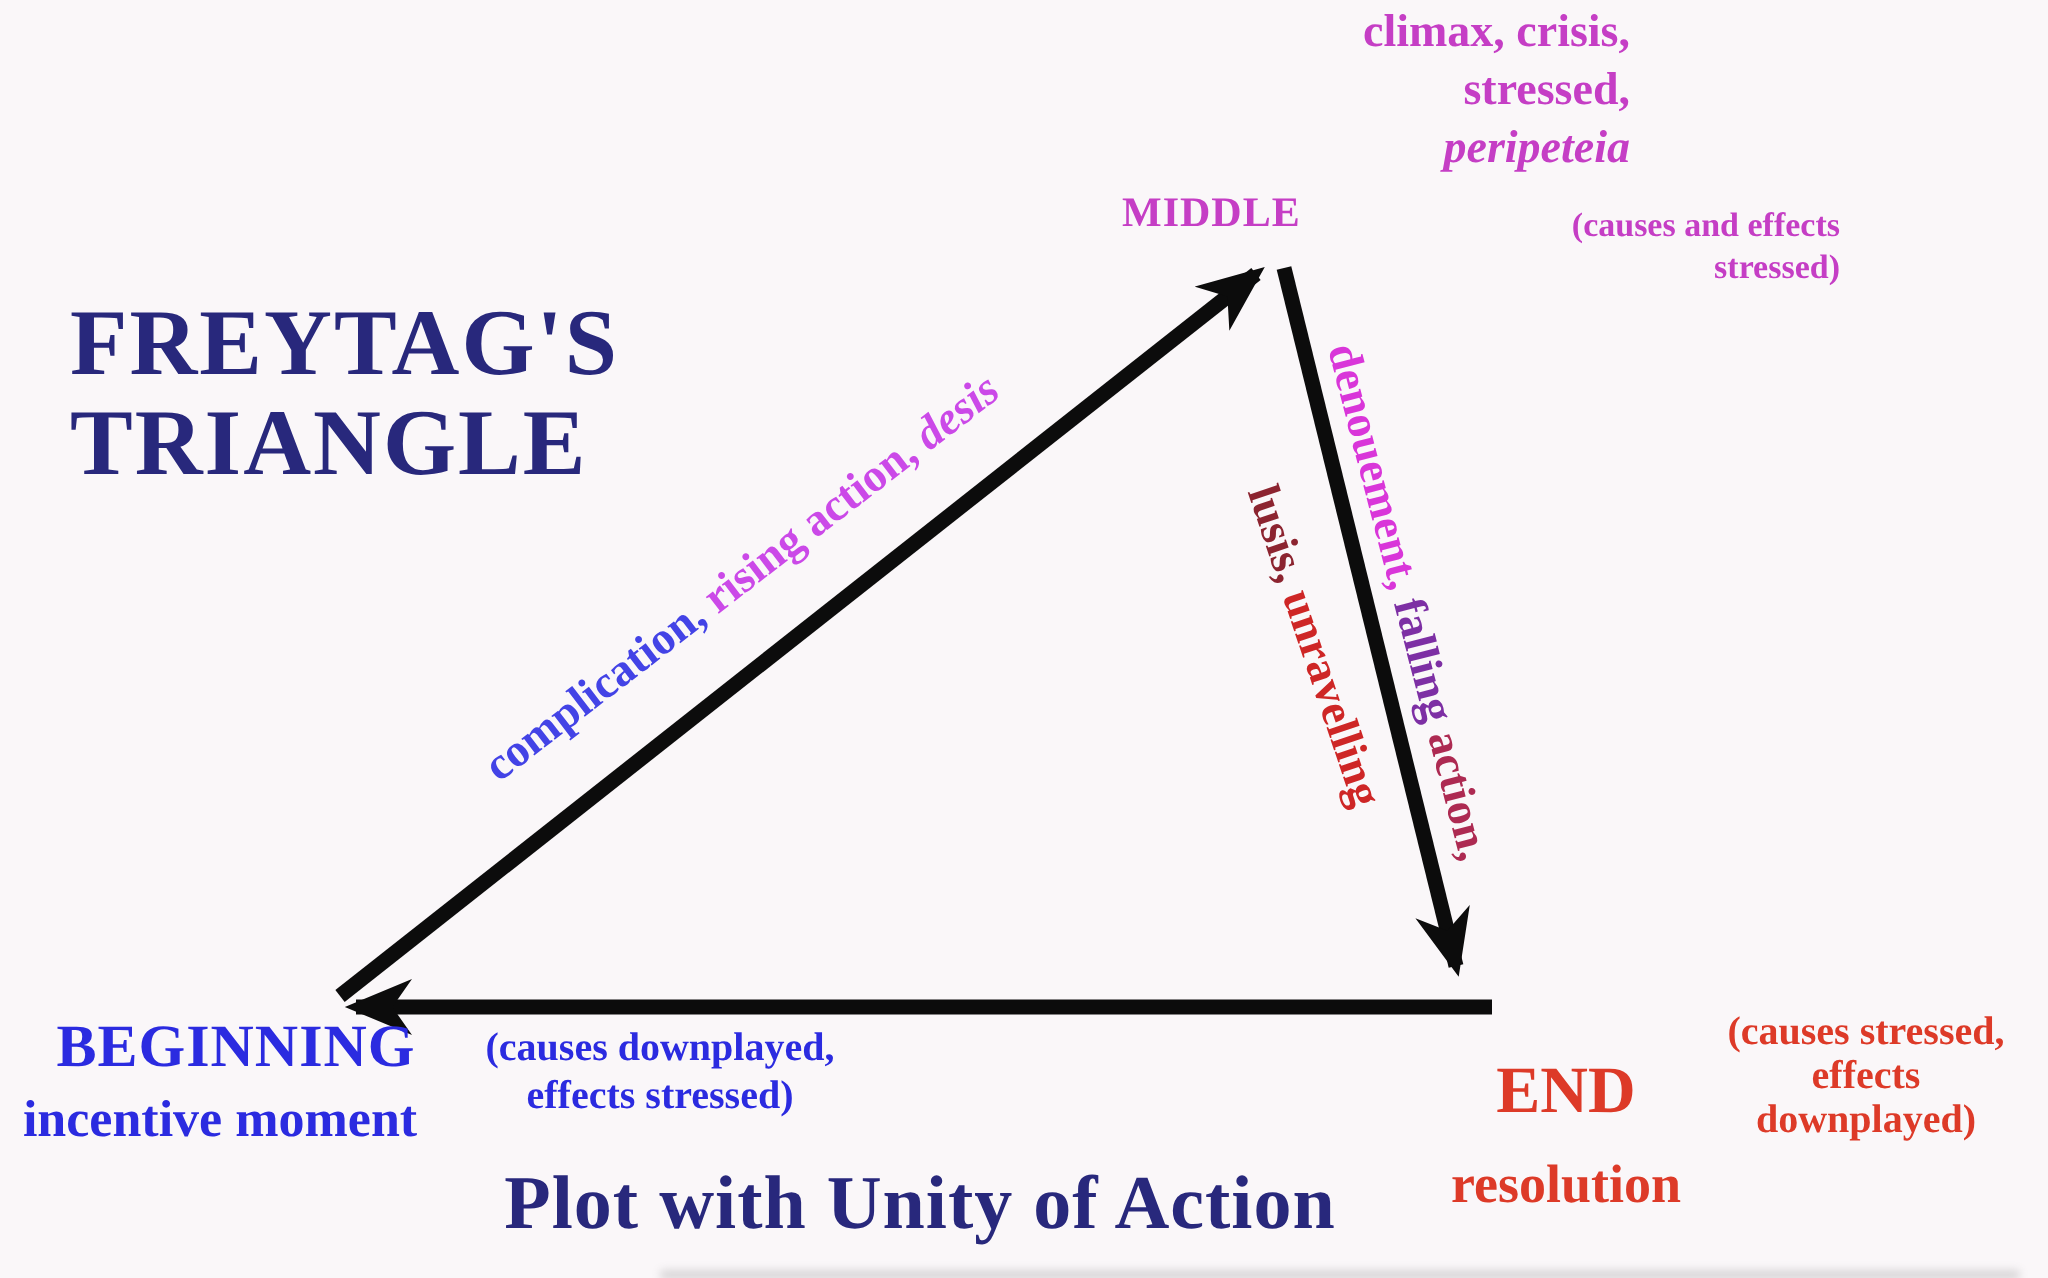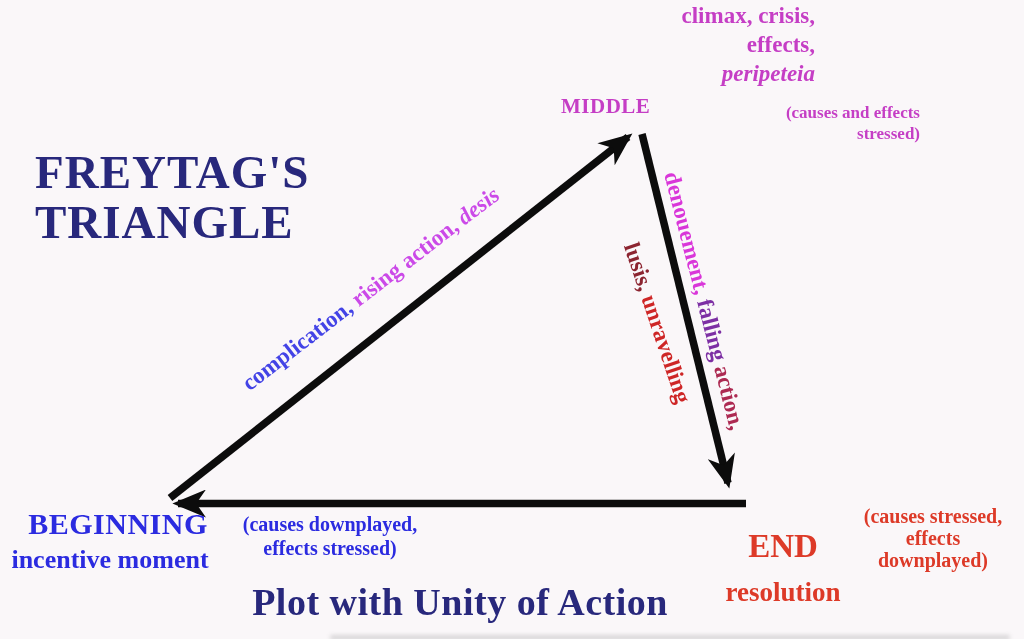--- a/index.html
+++ b/index.html
@@ -75,21 +75,21 @@
         <polygon points="0,0 12,5 0,10 3.5,5" fill="#0c0c0c"></polygon>
       </marker>
     </defs>
     <line x1="170" y1="498" x2="628" y2="137" stroke="#0c0c0c" stroke-width="7.5" marker-end="url(#ah)"></line>
     <line x1="642" y1="134" x2="728" y2="483" stroke="#0c0c0c" stroke-width="7.5" marker-end="url(#ah)"></line>
     <line x1="746" y1="503.5" x2="178" y2="503.5" stroke="#0c0c0c" stroke-width="7.5" marker-end="url(#ah)"></line>
   </svg>
 
   <div class="abs apex-lines">
     <div>climax, crisis,</div>
-    <div>effects,</div>
+    <div>stressed,</div>
     <div class="italic">peripeteia</div>
   </div>
   <div class="abs middle-label">MIDDLE</div>
   <div class="abs middle-note">
     <div>(causes and effects</div>
     <div>stressed)</div>
   </div>
 
   <div class="abs heading">
     <div>FREYTAG'S</div>

